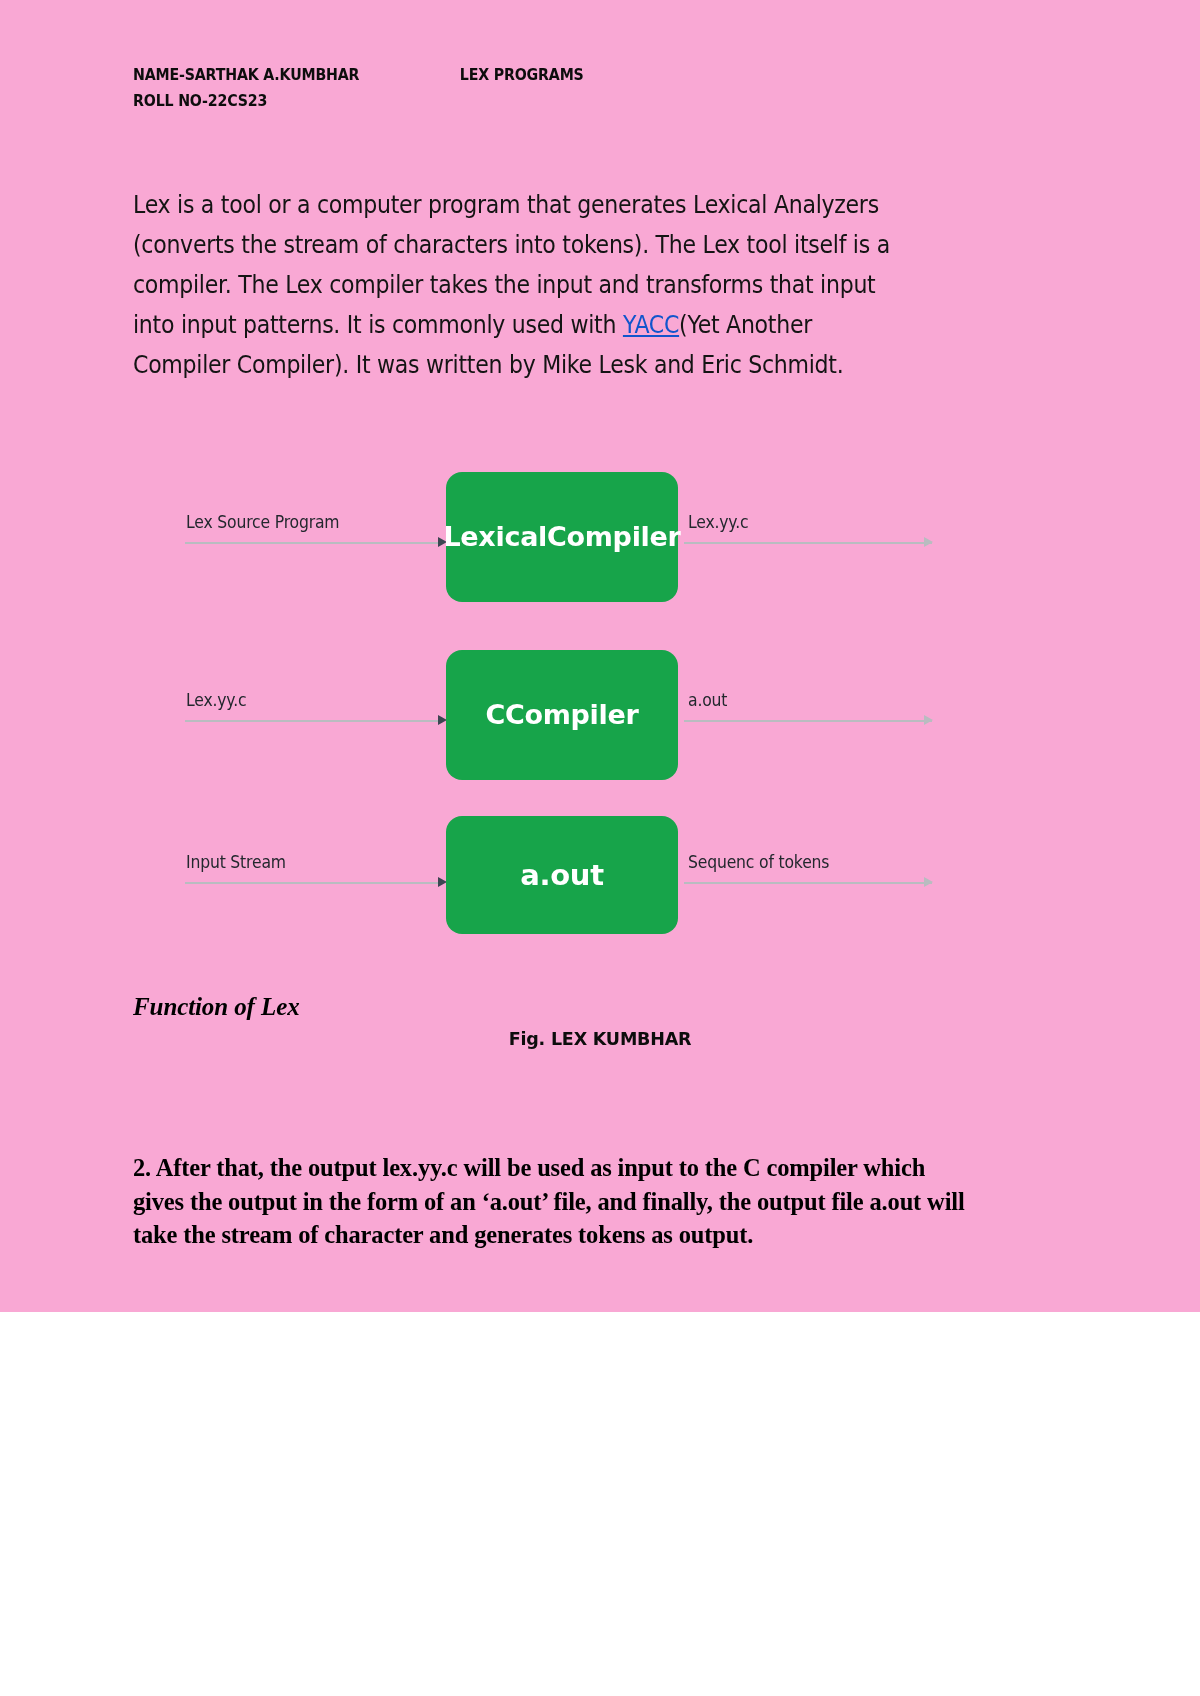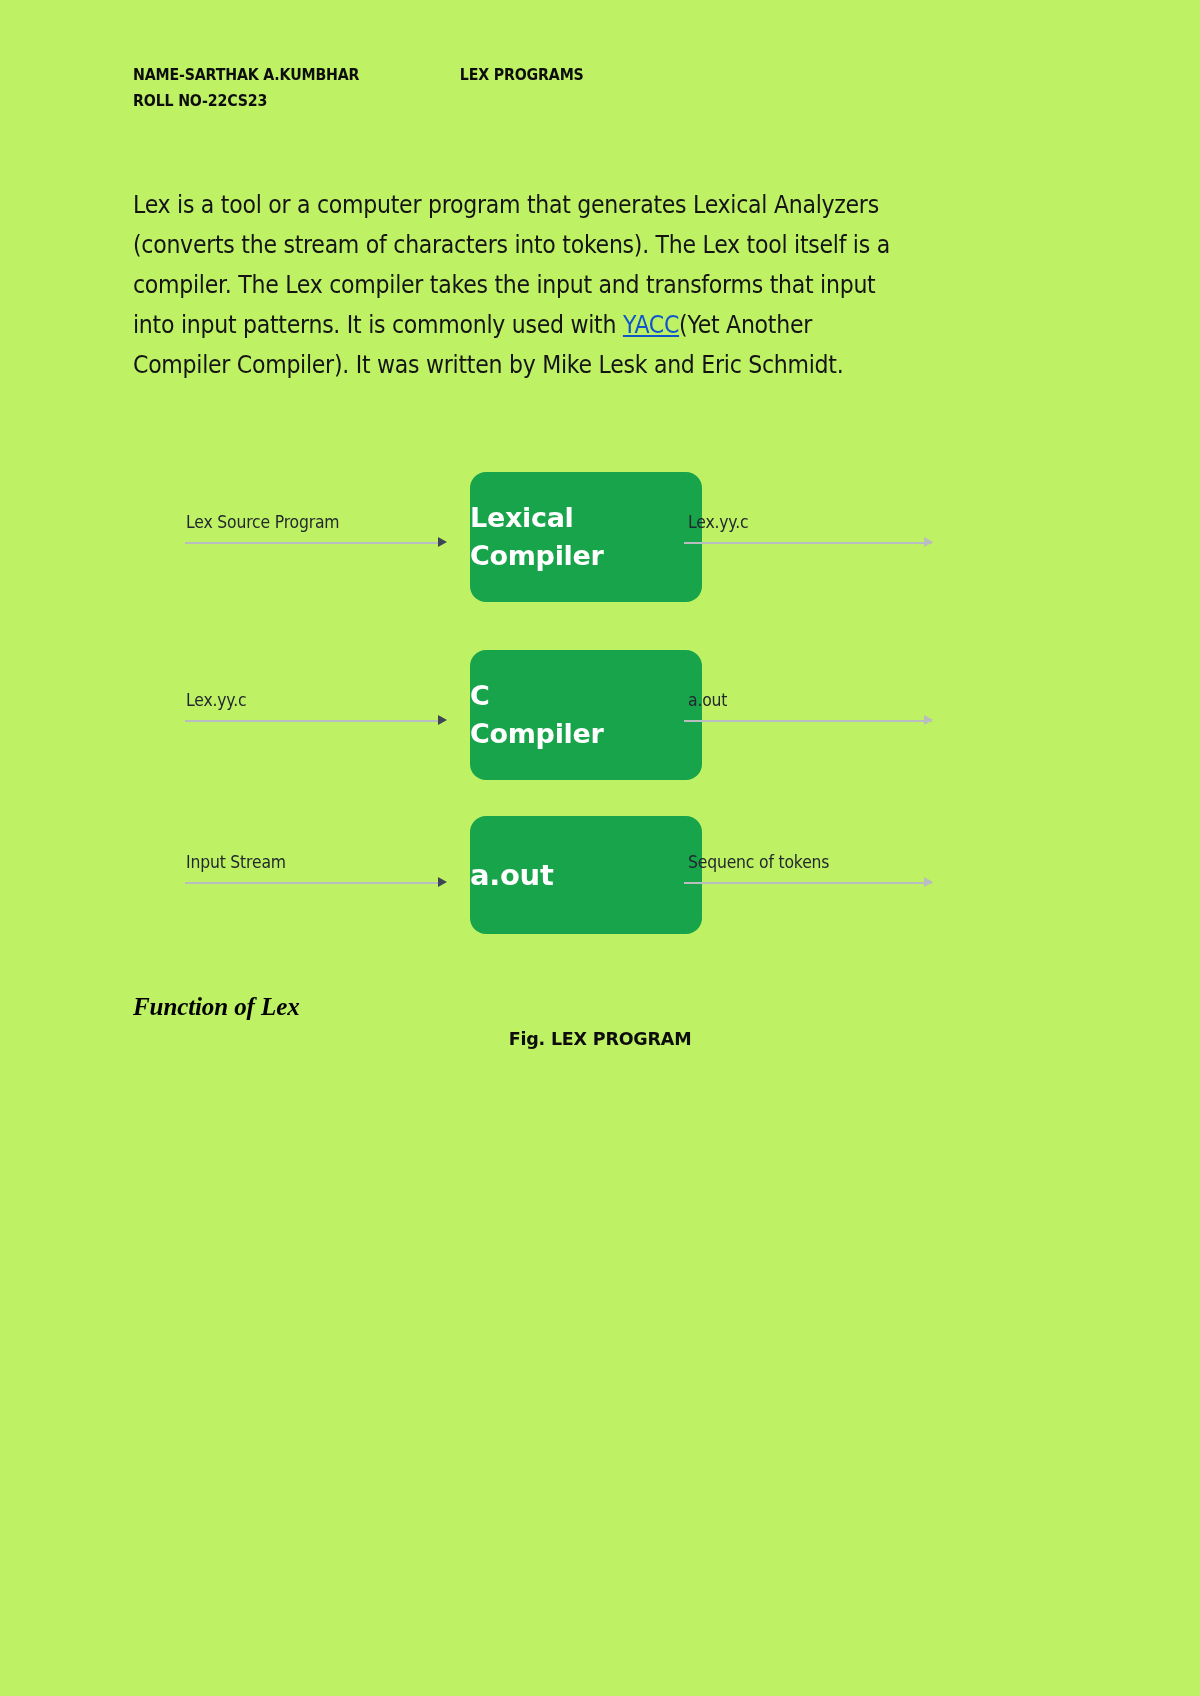--- a/index.html
+++ b/index.html
@@ -13,22 +13,22 @@
     position: relative;
     font-family: "Liberation Sans", sans-serif;
     color: #000000;
     overflow: hidden;
   }
 
   .page {
     position: absolute;
     left: 0; top: 0;
     width: 1200px;
-    height: 1696px;
-    background: #bef264;
+    height: 1312px;
+    background: #f9a8d4;
   }
 
   
   .doc-header {
     position: absolute;
     left: 133px;
     top: 62px;
     width: 880px;
   }
   .hdr-line {
@@ -148,27 +148,26 @@
   .edge-label.in  { left: 6px;   top: 36px; }
   .edge-label.out { left: 508px; top: 36px; }
 
   .node-box {
     position: absolute;
     left: 266px;
     width: 232px;
     background: #17a44a;
     border-radius: 16px;
     display: flex;
-    flex-direction: column;
+    align-items: center;
     justify-content: center;
     color: #ffffff;
     font-family: "DejaVu Sans", sans-serif;
     font-weight: 700;
     letter-spacing: -0.3px;
-    margin-left: 24px;
   }
   .node-box.tall {
     top: -4px;
     height: 130px;
     font-size: 27px;
     line-height: 38px;
   }
   .node-box.single {
     top: 0px;
     height: 118px;
@@ -242,19 +241,20 @@
       <div class="arrow-head"></div>
       <div class="node-box single">
         <span class="node-line">a.out</span>
       </div>
       <div class="edge-label out">Sequenc of tokens</div>
       <div class="arrow-line arrow-out"></div>
       <div class="arrow-head-out"></div>
     </div>
   </div>
 
-  <div class="fig-caption">Fig. LEX PROGRAM</div>
+  <div class="fig-caption">Fig. LEX KUMBHAR</div>
 
   <div class="serif-head" style="left:133px; top:993px;font-style:italic;">Function of Lex</div>
 
 
+  <div class="serif-para" style="left:133px; top:1151px;">2. After that, the output lex.yy.c will be used as input to the C compiler which gives the output in the form of an ‘a.out’ file, and finally, the output file a.out will take the stream of character and generates tokens as output.</div>
 
 </div>
 
 </body></html>

